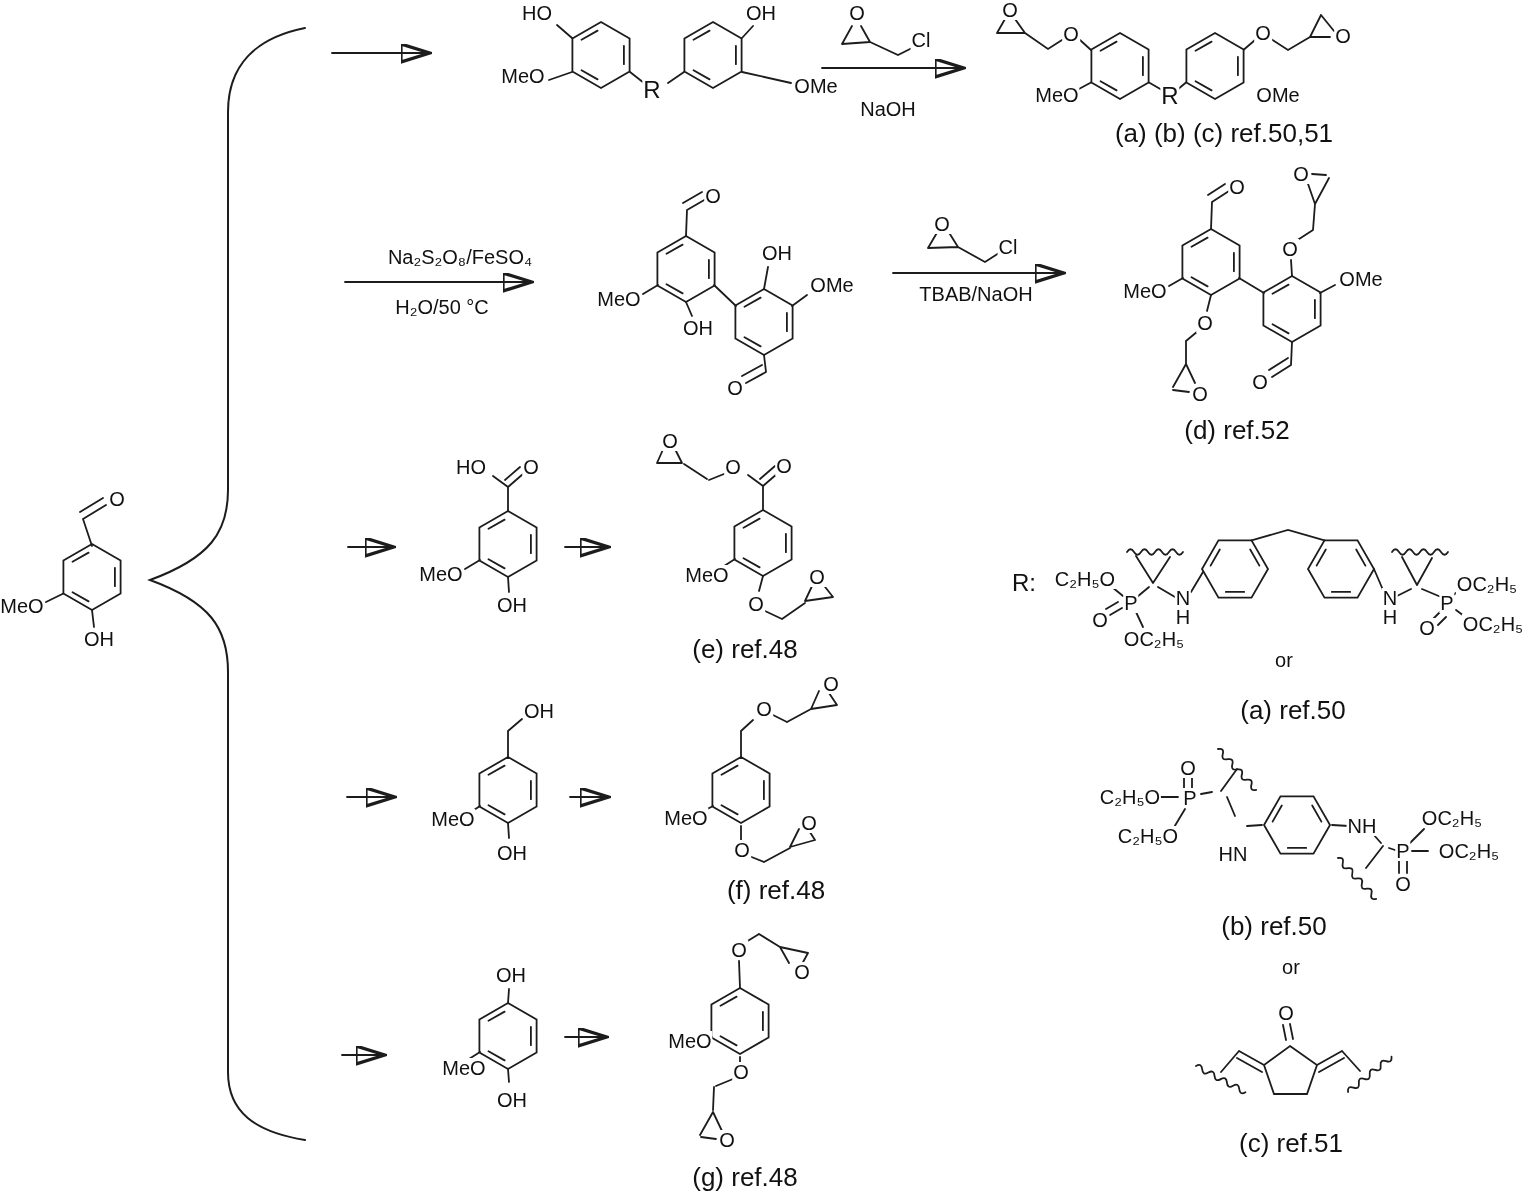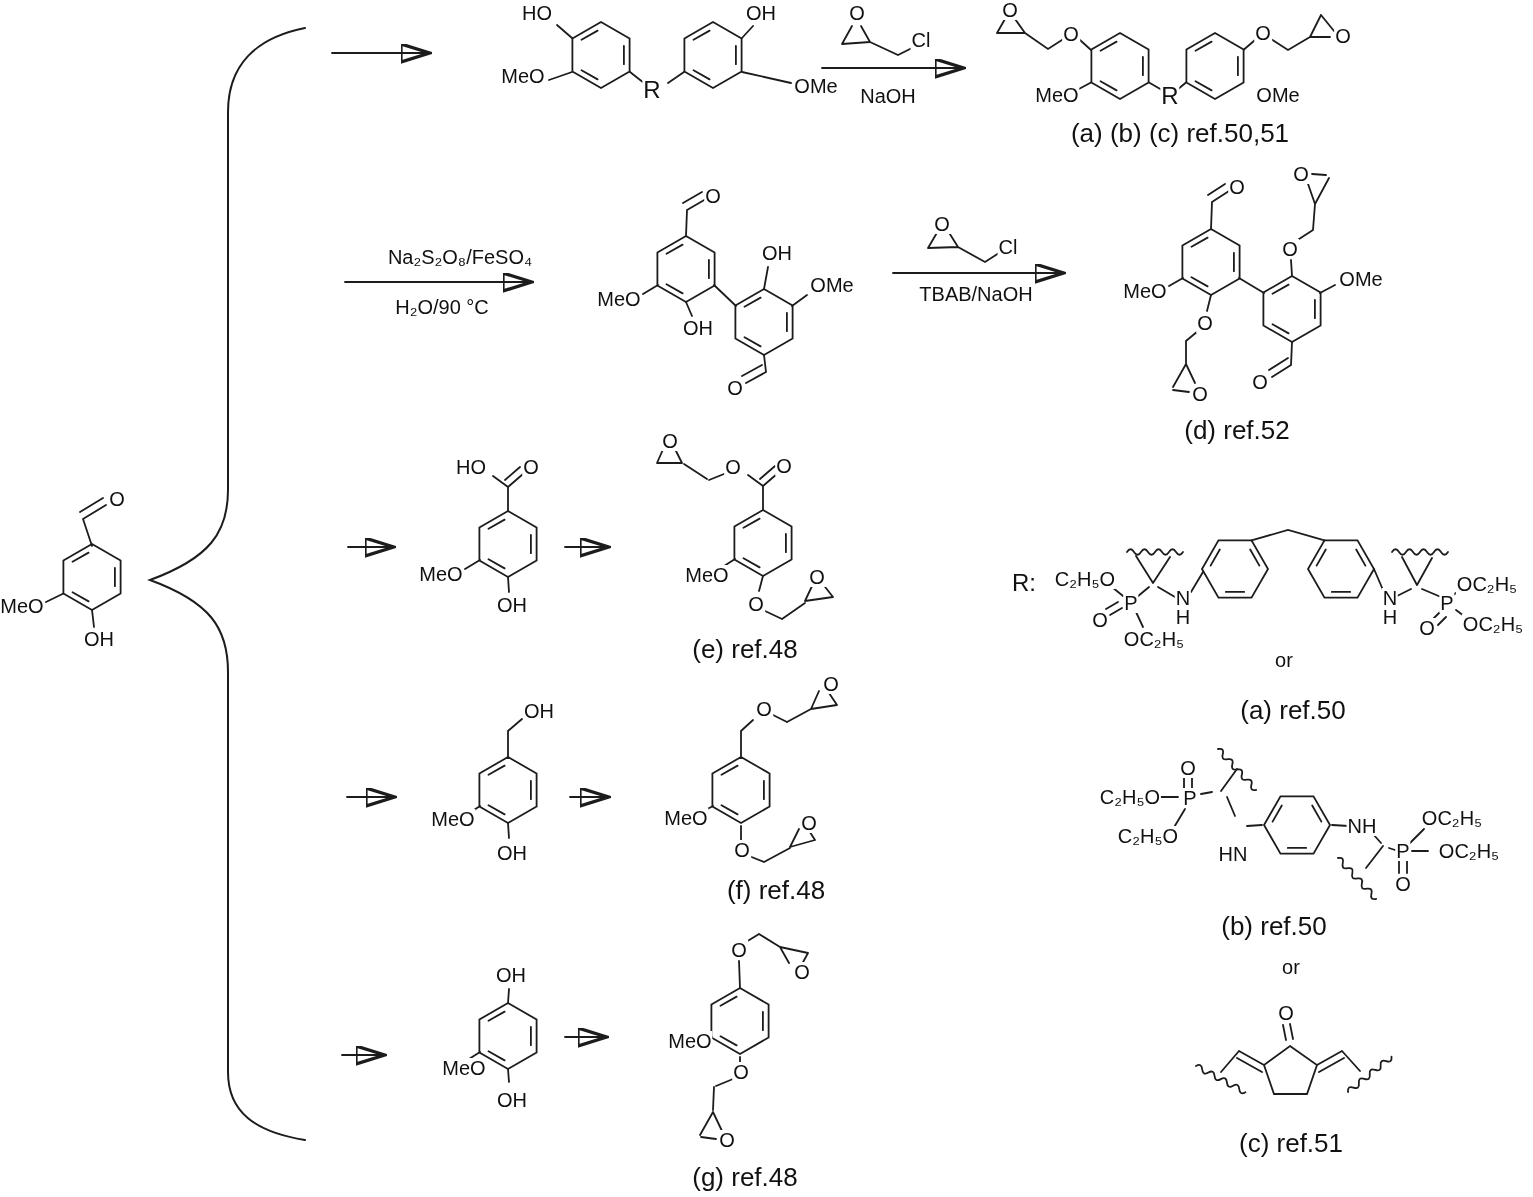--- a/index.html
+++ b/index.html
@@ -137,33 +137,33 @@
   <span class="lbl" style="left:99px;top:639px">OH</span>
 
   <span class="lbl" style="left:537px;top:13px">HO</span>
   <span class="lbl" style="left:761px;top:13px">OH</span>
   <span class="lbl" style="left:523px;top:76px">MeO</span>
   <span class="lbl" style="left:816px;top:86px">OMe</span>
   <span class="lbl big" style="left:652px;top:90px">R</span>
 
   <span class="lbl" style="left:857px;top:13px">O</span>
   <span class="lbl" style="left:921px;top:40px">Cl</span>
-  <span class="rg" style="left:888px;top:96px">NaOH</span>
+  <span class="rg" style="left:888px;top:109px">NaOH</span>
 
   <span class="lbl" style="left:1010px;top:10px">O</span>
   <span class="lbl" style="left:1071px;top:34px">O</span>
   <span class="lbl" style="left:1057px;top:95px">MeO</span>
   <span class="lbl big" style="left:1170px;top:96px">R</span>
   <span class="lbl" style="left:1278px;top:95px">OMe</span>
   <span class="lbl" style="left:1263px;top:33px">O</span>
   <span class="lbl" style="left:1343px;top:36px">O</span>
-  <span class="cap" style="left:1180px;top:133px">(a) (b) (c) ref.50,51</span>
+  <span class="cap" style="left:1224px;top:133px">(a) (b) (c) ref.50,51</span>
 
   <span class="rg" style="left:460px;top:257px">Na₂S₂O₈/FeSO₄</span>
-  <span class="rg" style="left:442px;top:307px">H₂O/90 °C</span>
+  <span class="rg" style="left:442px;top:307px">H₂O/50 °C</span>
 
   <span class="lbl" style="left:713px;top:196px">O</span>
   <span class="lbl" style="left:777px;top:253px">OH</span>
   <span class="lbl" style="left:832px;top:285px">OMe</span>
   <span class="lbl" style="left:619px;top:299px">MeO</span>
   <span class="lbl" style="left:698px;top:328px">OH</span>
   <span class="lbl" style="left:735px;top:388px">O</span>
 
   <span class="lbl" style="left:942px;top:224px">O</span>
   <span class="lbl" style="left:1008px;top:247px">Cl</span>

